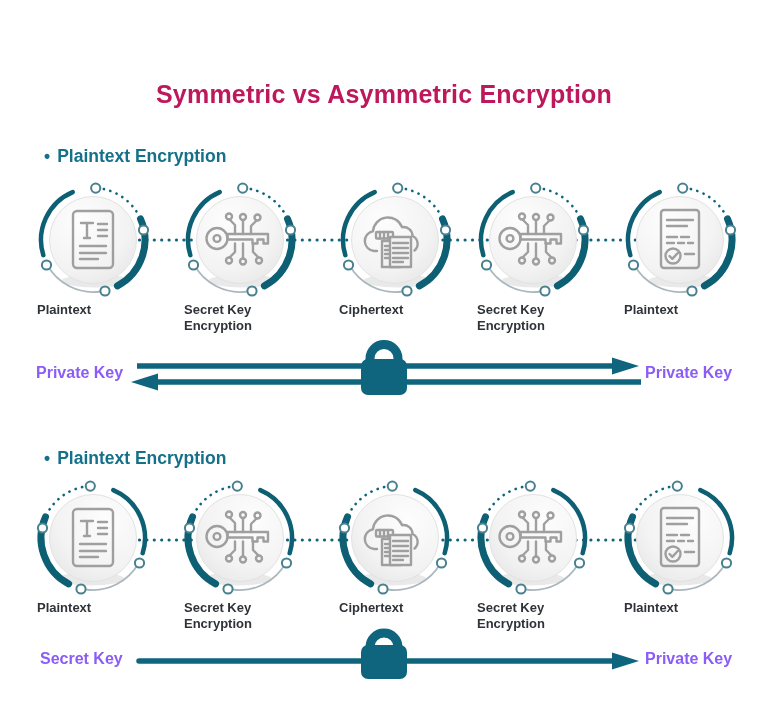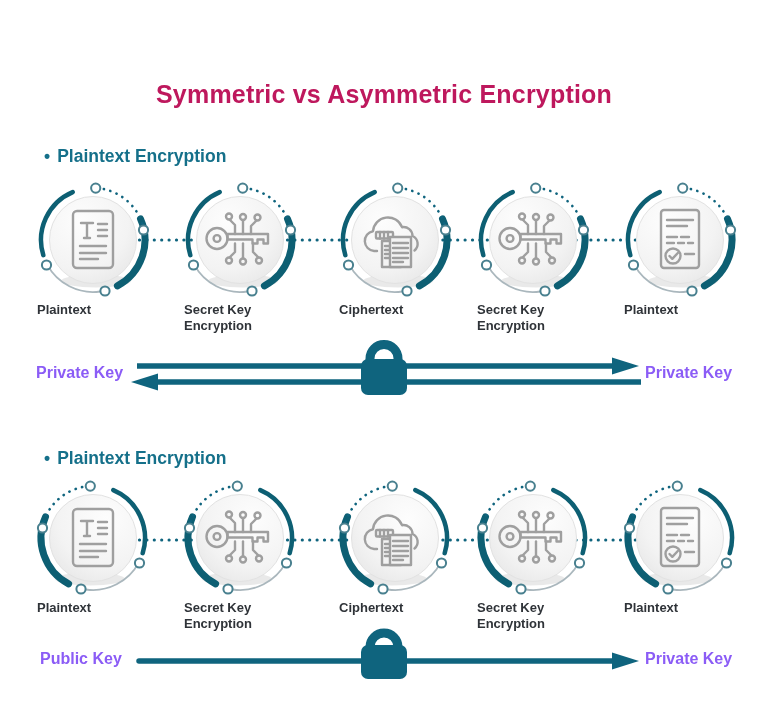--- a/index.html
+++ b/index.html
@@ -212,16 +212,16 @@
   </div>
 
   <svg class="arrow-svg arrow-2" width="768" height="64" viewBox="0 0 768 64">
     <line x1="139" y1="35" x2="616" y2="35" stroke="#0f647e" stroke-width="5.5" stroke-linecap="round"></line>
     <polygon points="612,26.5 639,35 612,43.5" fill="#0f647e"></polygon>
     <g>
       <path d="M370,22 v-1 a14,14 0 0 1 28,0 V22" fill="none" stroke="#0f647e" stroke-width="9"></path>
       <rect x="361" y="19" width="46" height="34" rx="7" fill="#0f647e"></rect>
     </g>
   </svg>
-  <div class="key-label" style="left:40px;top:650px">Public Key</div>
+  <div class="key-label" style="left:40px;top:650px">Secret Key</div>
   <div class="key-label" style="left:645px;top:650px">Private Key</div>
 
 </div>
 
 </body></html>

